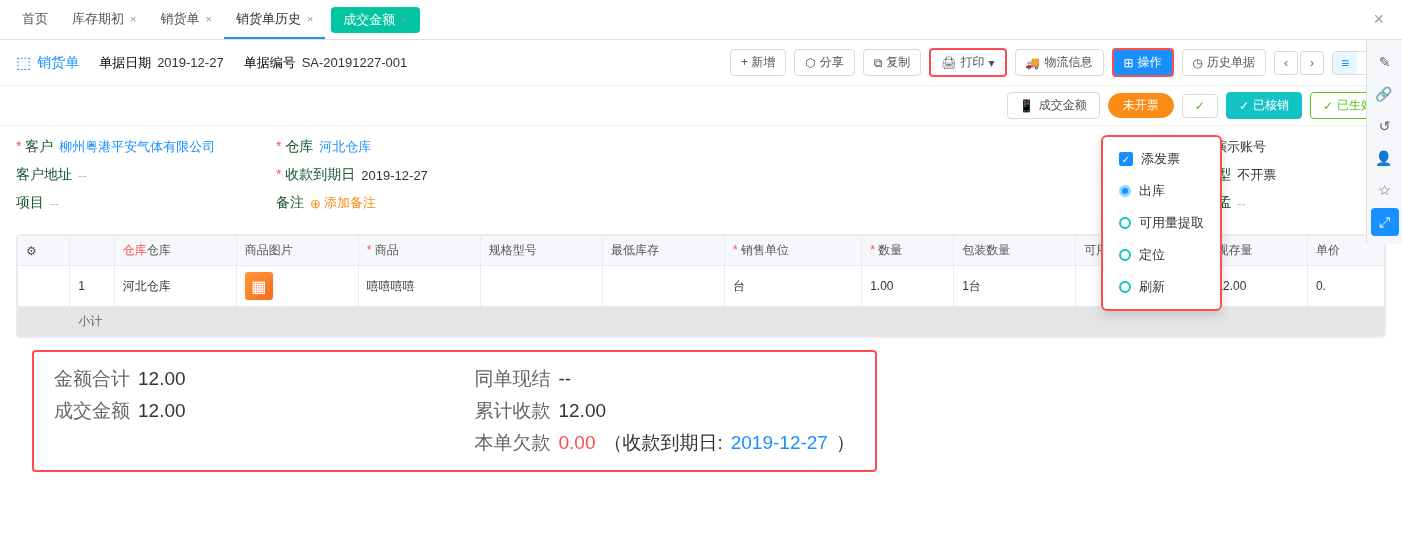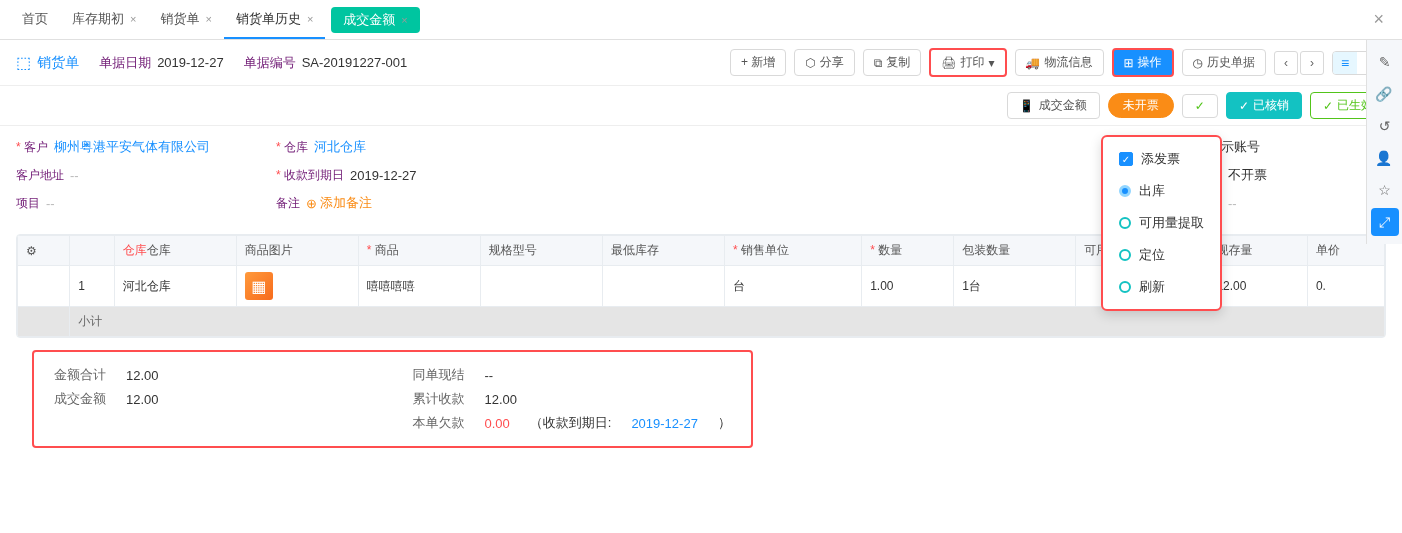--- a/index.html
+++ b/index.html
@@ -27,21 +27,21 @@
 
     
     .doc-header {
       display: flex; align-items: center; padding: 8px 16px;
       border-bottom: 1px solid #eee; background: #fff;
     }
     .doc-title { display: flex; align-items: center; color: #1890ff; font-size: 14px; font-weight: 500; }
     .doc-title .icon { margin-right: 6px; font-size: 16px; }
     .doc-meta { display: flex; align-items: center; margin-left: 20px; gap: 20px; color: #555; font-size: 13px; }
     .doc-meta-item { display: flex; align-items: center; gap: 6px; }
-    .doc-meta-label { color: #701a75; }
+    .doc-meta-label { color: #000000; }
     .doc-meta-value { color: #333; font-weight: 500; }
 
     
     .toolbar {
       display: flex; align-items: center; margin-left: auto; gap: 8px;
     }
     .toolbar-btn {
       display: flex; align-items: center; gap: 4px; padding: 4px 10px;
       border: 1px solid #d9d9d9; border-radius: 4px; background: #fff;
       cursor: pointer; font-size: 12px; color: #555; white-space: nowrap;
@@ -59,21 +59,21 @@
       cursor: pointer; font-size: 12px; color: #555;
     }
     .action-btn.orange { background: #fa8c16; color: #fff; border-color: #fa8c16; border-radius: 20px; padding: 3px 14px; }
     .action-btn.green { background: #fff; color: #52c41a; border-color: #52c41a; }
     .action-btn.teal { background: #13c2c2; color: #fff; border-color: #13c2c2; }
 
     
     .form-section { padding: 12px 16px; background: #fff; }
     .form-row { display: flex; align-items: center; margin-bottom: 10px; gap: 40px; }
     .form-field { display: flex; align-items: center; gap: 6px; min-width: 220px; }
-    .form-label { color: #701a75; white-space: nowrap; font-size: 12px; }
+    .form-label { color: #14532d; white-space: nowrap; font-size: 14px; }
     .form-label.required::before { content: "* "; color: #ff4d4f; }
     .form-value { color: #333; font-size: 13px; }
     .form-value.link { color: #1890ff; cursor: pointer; }
     .form-value.placeholder { color: #bbb; }
     .add-note-btn { color: #fa8c16; cursor: pointer; display: flex; align-items: center; gap: 3px; font-size: 13px; }
 
     
     .data-table { width: 100%; border-collapse: collapse; font-size: 12px; }
     .data-table th {
       background: #f5f7fa; border: 1px solid #e8ecf0; padding: 6px 8px;
@@ -87,21 +87,21 @@
     .gear-cell { text-align: center; color: #999; }
     .product-img { width: 28px; height: 28px; background: linear-gradient(135deg, #ff9a3c, #f76b1c); border-radius: 3px; display: flex; align-items: center; justify-content: center; }
 
     
     .payment-box {
       margin: 12px 16px; border: 2px solid #ff4d4f; border-radius: 4px;
       padding: 14px 20px; background: #fff; display: inline-block; min-width: 520px;
     }
     .payment-title { font-size: 14px; font-weight: bold; color: #333; margin-bottom: 10px; }
     .payment-grid { display: grid; grid-template-columns: 1fr 1fr; gap: 6px 40px; }
-    .payment-row { display: flex; align-items: center; gap: 20px; font-size: 13px; }
+    .payment-row { display: flex; align-items: center; gap: 8px; font-size: 19px; }
     .payment-label { color: #666; }
     .payment-value { color: #333; }
     .payment-value.red { color: #ff4d4f; }
     .payment-value.date { color: #1890ff; }
 
     
     .side-toolbar {
       position: absolute; right: 0; top: 0; width: 36px;
       background: #f5f7fa; border-left: 1px solid #e0e0e0;
       display: flex; flex-direction: column; align-items: center;

